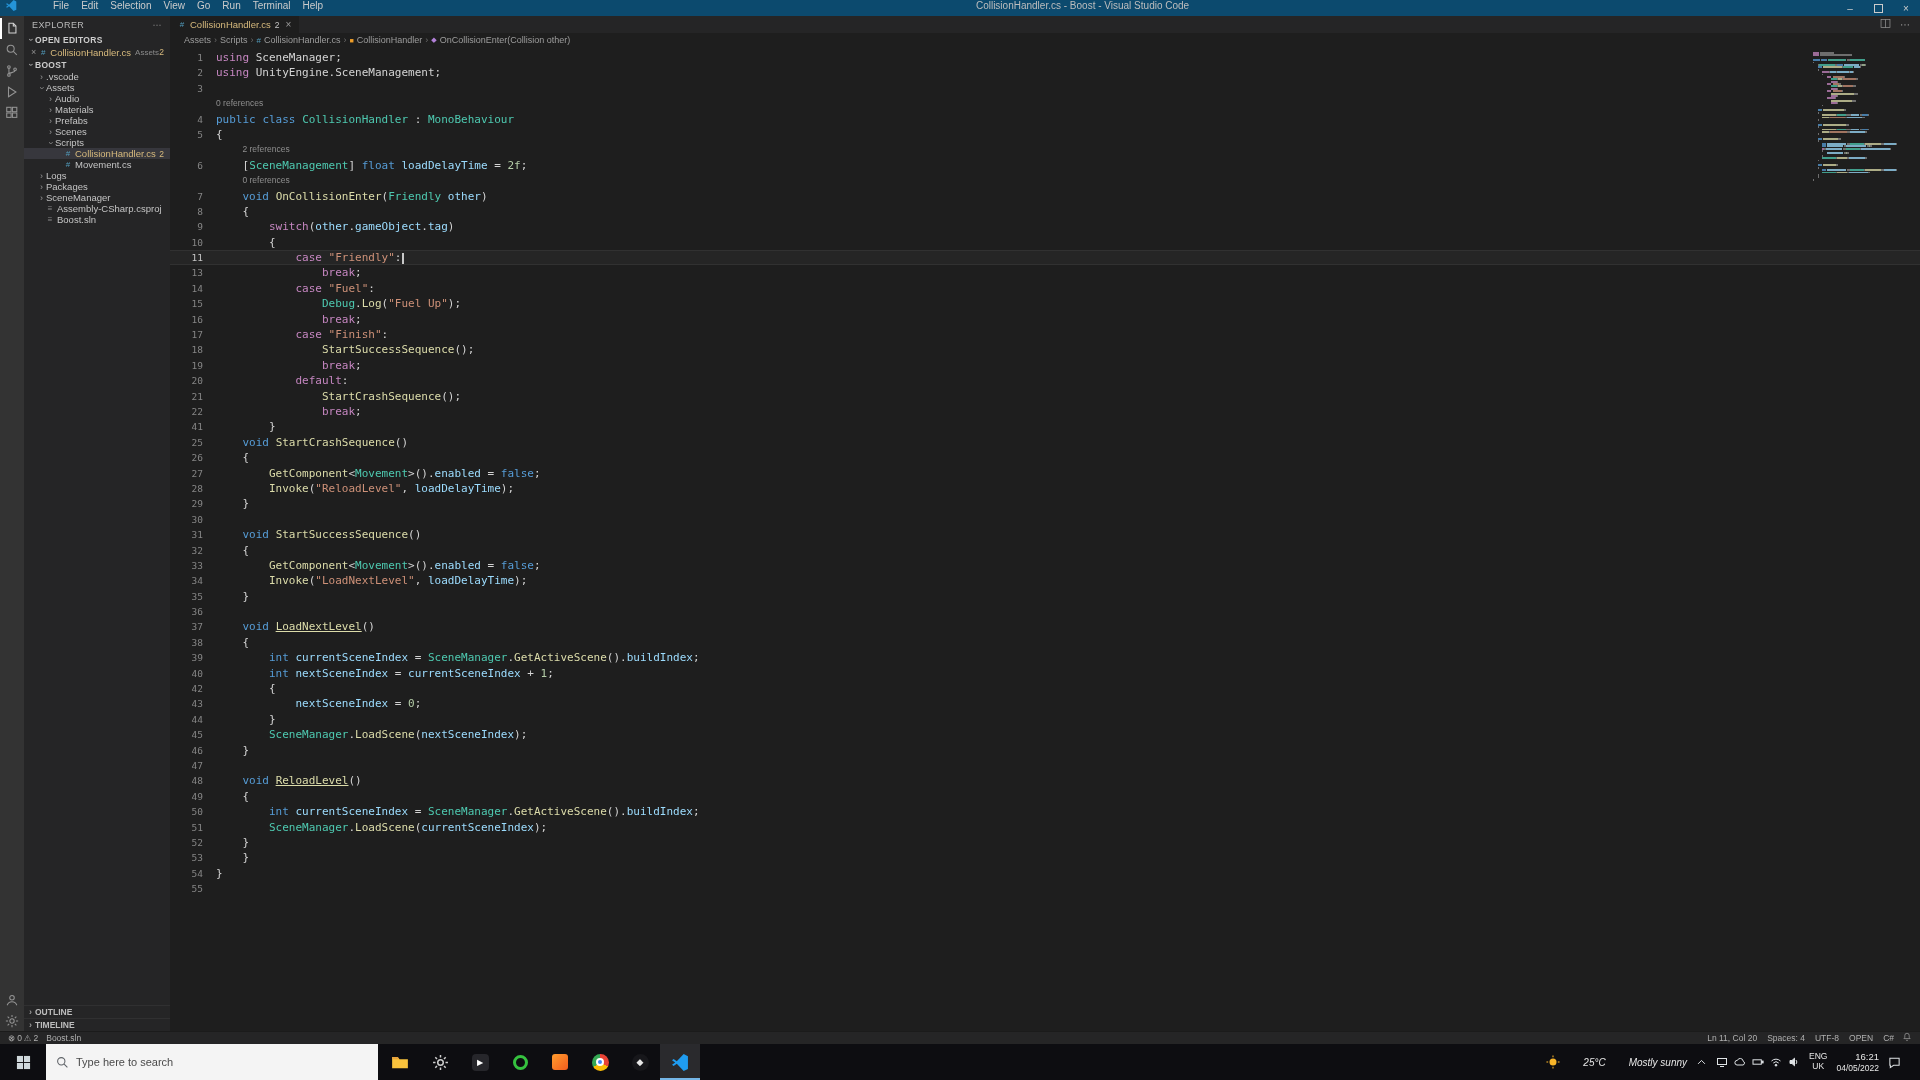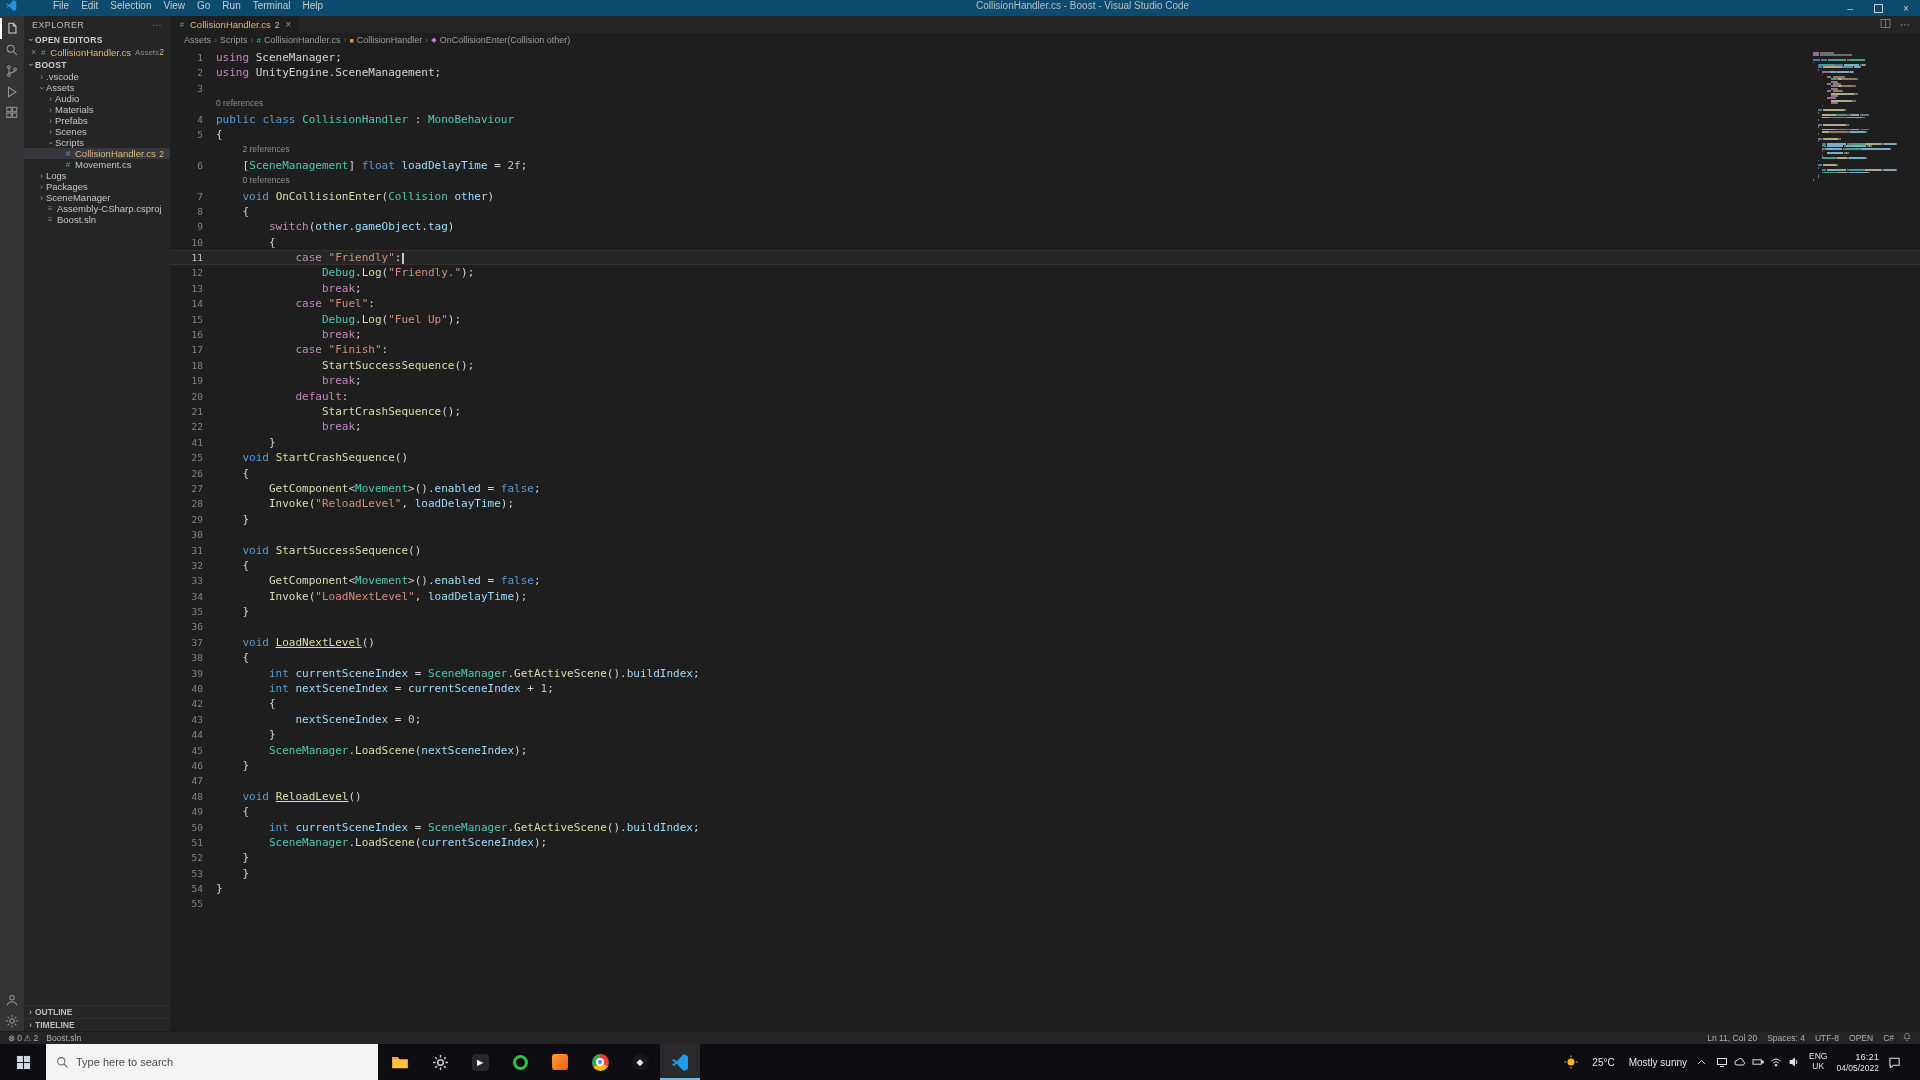--- a/index.html
+++ b/index.html
@@ -94,21 +94,21 @@
   .tb-apps{display:flex;align-items:stretch;margin-left:2px;}
   .tb-app{width:40px;display:flex;align-items:center;justify-content:center;position:relative;}
   .tb-app.active{background:rgba(255,255,255,.12);box-shadow:inset 0 -2px 0 #75b6e7;}
   .chrome{width:17px;height:17px;border-radius:50%;background:conic-gradient(#ea4335 0 33%,#fbbc05 33% 66%,#34a853 66% 100%);position:relative;}
   .chrome::after{content:'';position:absolute;inset:4.5px;border-radius:50%;background:#4285f4;border:2px solid #fff;}
   .darkapp{width:17px;height:17px;border-radius:4px;background:#26262b;display:flex;align-items:center;justify-content:center;color:#fff;font-size:8px;}
   .greenapp{width:15px;height:15px;border-radius:50%;border:3px solid #35c13f;box-sizing:border-box;}
   .orangeapp{width:16px;height:16px;border-radius:3px;background:linear-gradient(135deg,#ff9d2e,#f25c1e);}
   .unityapp{width:17px;height:17px;border-radius:50%;background:#17171b;display:flex;align-items:center;justify-content:center;color:#e8e8e8;font-size:9px;}
   .tb-tray{margin-left:auto;display:flex;align-items:center;gap:9px;padding-right:4px;font-size:10px;}
-  .weather{display:flex;align-items:center;gap:14px;white-space:nowrap;}
+  .weather{display:flex;align-items:center;gap:23px;white-space:nowrap;font-style:italic;}
   .trayicons{display:flex;align-items:center;gap:6px;}
   .trayicons svg{stroke:#dfe3e6;fill:none;stroke-width:1;}
   .lang{display:flex;flex-direction:column;align-items:center;font-size:8.5px;line-height:1.15;}
   .clock{display:flex;flex-direction:column;align-items:flex-end;font-size:9.5px;line-height:1.2;}
   .clock .date{font-size:8.5px;}
   .show-desktop{width:5px;border-left:1px solid #3a3a3a;}
 </style>
 </head>
 <body>
 
@@ -339,41 +339,37 @@
             <div class="crow">
               <span class="ln">6</span>
               <span class="lc"><span class="tk-p">    [</span><span class="tk-t">SceneManagement</span><span class="tk-p">] </span><span class="tk-k">float</span><span class="tk-p"> </span><span class="tk-v">loadDelayTime</span><span class="tk-p"> = </span><span class="tk-n">2f</span><span class="tk-p">;</span></span>
             </div>
             <div class="crow">
               <span class="ln"></span>
               <span class="lens" style="padding-left: 26.4px;">0 references</span>
             </div>
             <div class="crow">
               <span class="ln">7</span>
-              <span class="lc"><span class="tk-p">    </span><span class="tk-k">void</span><span class="tk-p"> </span><span class="tk-f">OnCollisionEnter</span><span class="tk-p">(</span><span class="tk-t">Collision</span><span class="tk-p"> </span><span class="tk-v">other</span><span class="tk-p">)</span></span>
+              <span class="lc"><span class="tk-p">    </span><span class="tk-k">void</span><span class="tk-p"> </span><span class="tk-f">OnCollisionEnter</span><span class="tk-p">(</span><span class="tk-t">Friendly</span><span class="tk-p"> </span><span class="tk-v">other</span><span class="tk-p">)</span></span>
             </div>
             <div class="crow">
               <span class="ln">8</span>
               <span class="lc"><span class="tk-p">    {</span></span>
             </div>
             <div class="crow">
               <span class="ln">9</span>
               <span class="lc"><span class="tk-p">        </span><span class="tk-c">switch</span><span class="tk-p">(</span><span class="tk-v">other</span><span class="tk-p">.</span><span class="tk-v">gameObject</span><span class="tk-p">.</span><span class="tk-v">tag</span><span class="tk-p">)</span></span>
             </div>
             <div class="crow">
               <span class="ln">10</span>
               <span class="lc"><span class="tk-p">        {</span></span>
             </div>
             <div class="crow active">
               <span class="ln cur">11</span>
               <span class="lc"><span class="tk-p">            </span><span class="tk-c">case</span><span class="tk-p"> </span><span class="tk-s">"Friendly"</span><span class="tk-p">:</span><span class="cursor"></span></span>
-            </div>
-            <div class="crow">
-              <span class="ln">12</span>
-              <span class="lc"><span class="tk-p">                </span><span class="tk-t">Debug</span><span class="tk-p">.</span><span class="tk-f">Log</span><span class="tk-p">(</span><span class="tk-s">"Friendly."</span><span class="tk-p">);</span></span>
             </div>
             <div class="crow">
               <span class="ln">13</span>
               <span class="lc"><span class="tk-p">                </span><span class="tk-c">break</span><span class="tk-p">;</span></span>
             </div>
             <div class="crow">
               <span class="ln">14</span>
               <span class="lc"><span class="tk-p">            </span><span class="tk-c">case</span><span class="tk-p"> </span><span class="tk-s">"Fuel"</span><span class="tk-p">:</span></span>
             </div>
             <div class="crow">

